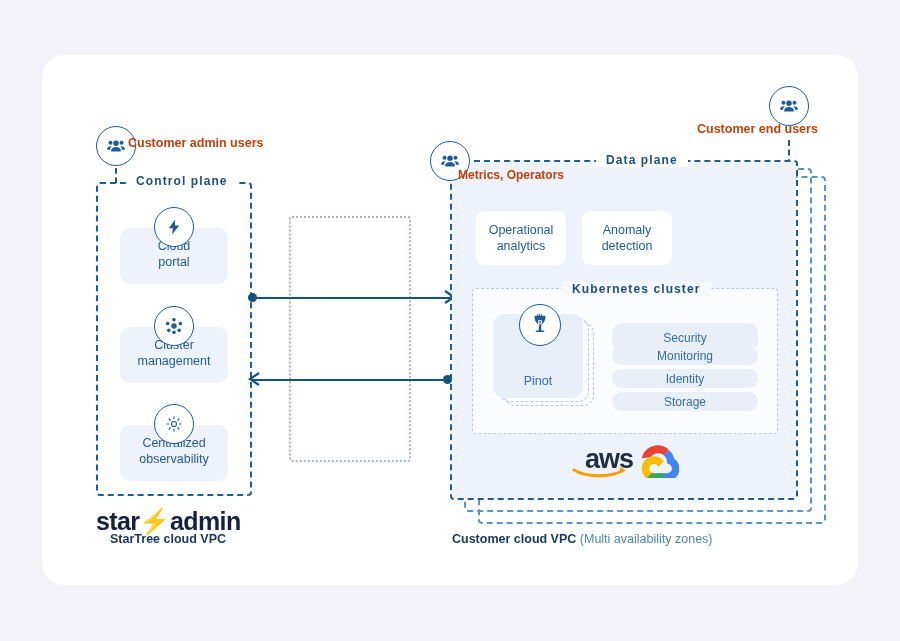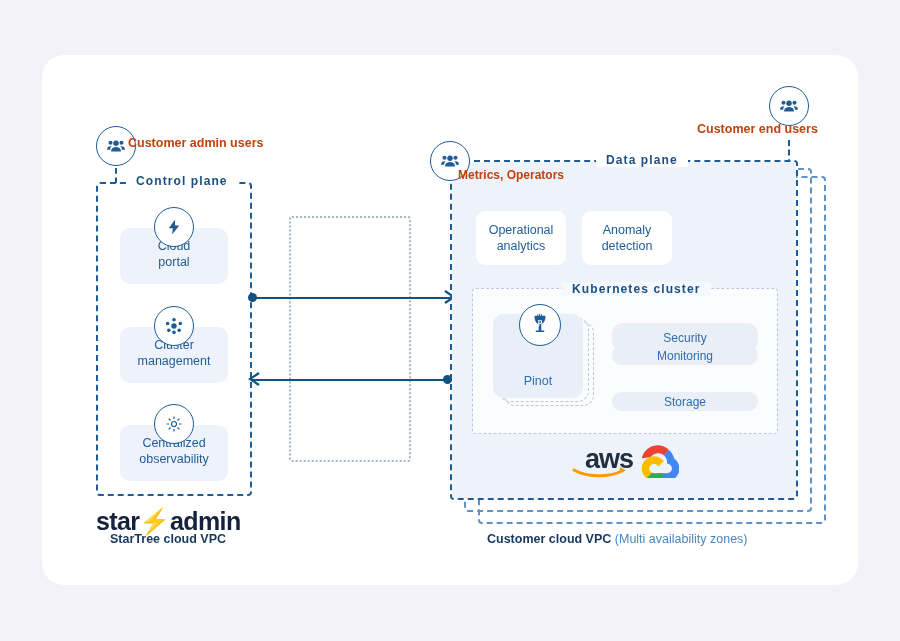--- a/index.html
+++ b/index.html
@@ -249,37 +249,38 @@
   <div class="circ-icon" style="left:519px;top:304px;width:42px;height:42px;">
     <svg width="22" height="24" viewBox="0 0 24 26">
       <path d="M6 3h12c0 6-2.4 8.4-4.6 9.3V19h3.2v1.6H7.4V19h3.2v-6.7C8.4 11.4 6 9 6 3z" fill="#1f5c96"></path>
       <text x="12" y="11.4" font-size="8.4" font-family="Liberation Sans, sans-serif" font-weight="700" fill="#ffffff" text-anchor="middle">p</text>
       <path d="M9.6 1.2v2.2M11.6 0.7v2.7M13.6 1.2v2.2" stroke="#1f5c96" stroke-width="1" fill="none"></path>
     </svg>
   </div>
 
   <div class="pill" style="left:612px;top:323px;width:146px;height:29px;">Security</div>
   <div class="pill" style="left:612px;top:346px;width:146px;height:19px;">Monitoring</div>
+  <div class="pill" style="left:612px;top:369px;width:146px;height:19px;">Identity</div>
   <div class="pill" style="left:612px;top:392px;width:146px;height:19px;">Storage</div>
 
   <div class="aws" style="left:573px;top:444px;">aws</div>
   <svg class="abs" style="left:572px;top:466px;" width="58" height="14" viewBox="0 0 58 14">
     <path d="M2 4c12 7 34 8 48 1" stroke="#ff9900" stroke-width="3" fill="none" stroke-linecap="round"></path>
     <path d="M48 1l6 3.6-6.6 2.2z" fill="#ff9900"></path>
   </svg>
   <svg class="abs" style="left:641px;top:444px;" width="38" height="34" viewBox="0 0 40 36">
     <path d="M24.8 11.5 28.8 7.5 29 5.8C21.7-0.8 10.2 0 4.2 7.8c-1.7 2.1-2.9 4.8-3.5 7.4l1.5-.2 8-1.3.6-.6c3.5-3.9 9.5-4.4 13.5-1z" fill="#ea4335"></path>
     <path d="M35 15.1c-.9-3.4-2.8-6.5-5.5-8.8l-5.6 5.6c2.4 2 3.8 5 3.7 8.1v1c2.8 0 5 2.3 5 5s-2.2 4.9-5 4.9h-10l-1 1v6l1 1h10c7.2.1 13-5.6 13-12.7 0-4.3-2.2-8.3-5.6-10.8z" fill="#4285f4"></path>
     <path d="M13.6 38.9h10V30.9h-10c-.7 0-1.4-.2-2.1-.5l-1.4.5-4 4-.4 1.4c2.2 1.7 5 2.6 7.9 2.6z" fill="#34a853"></path>
     <path d="M13.6 13.1C6.4 13.2.6 19.1.7 26.2c0 4 1.9 7.7 5.1 10.1l5.8-5.8c-2.5-1.1-3.6-4-2.5-6.5s4.1-3.6 6.6-2.5c1.1.5 2 1.4 2.5 2.5l5.8-5.8c-2.5-3.2-6.3-5.1-10.4-5.1z" fill="#fbbc05"></path>
   </svg>
 
   <div class="logo" style="left:96px;top:507px;">
     <span>star</span><span class="bolt">⚡</span><span>admin</span>
   </div>
   <div class="logo-sub" style="left:96px;top:532px;margin-left:14px;">StarTree cloud VPC</div>
 
-  <div class="foot" style="left:452px;top:532px;margin-left:35px;">
+  <div class="foot" style="left:452px;top:532px;">
     <b>Customer cloud VPC</b>
     <span class="sub">(Multi availability zones)</span>
   </div>
 
 </div>
 
 </body></html>

